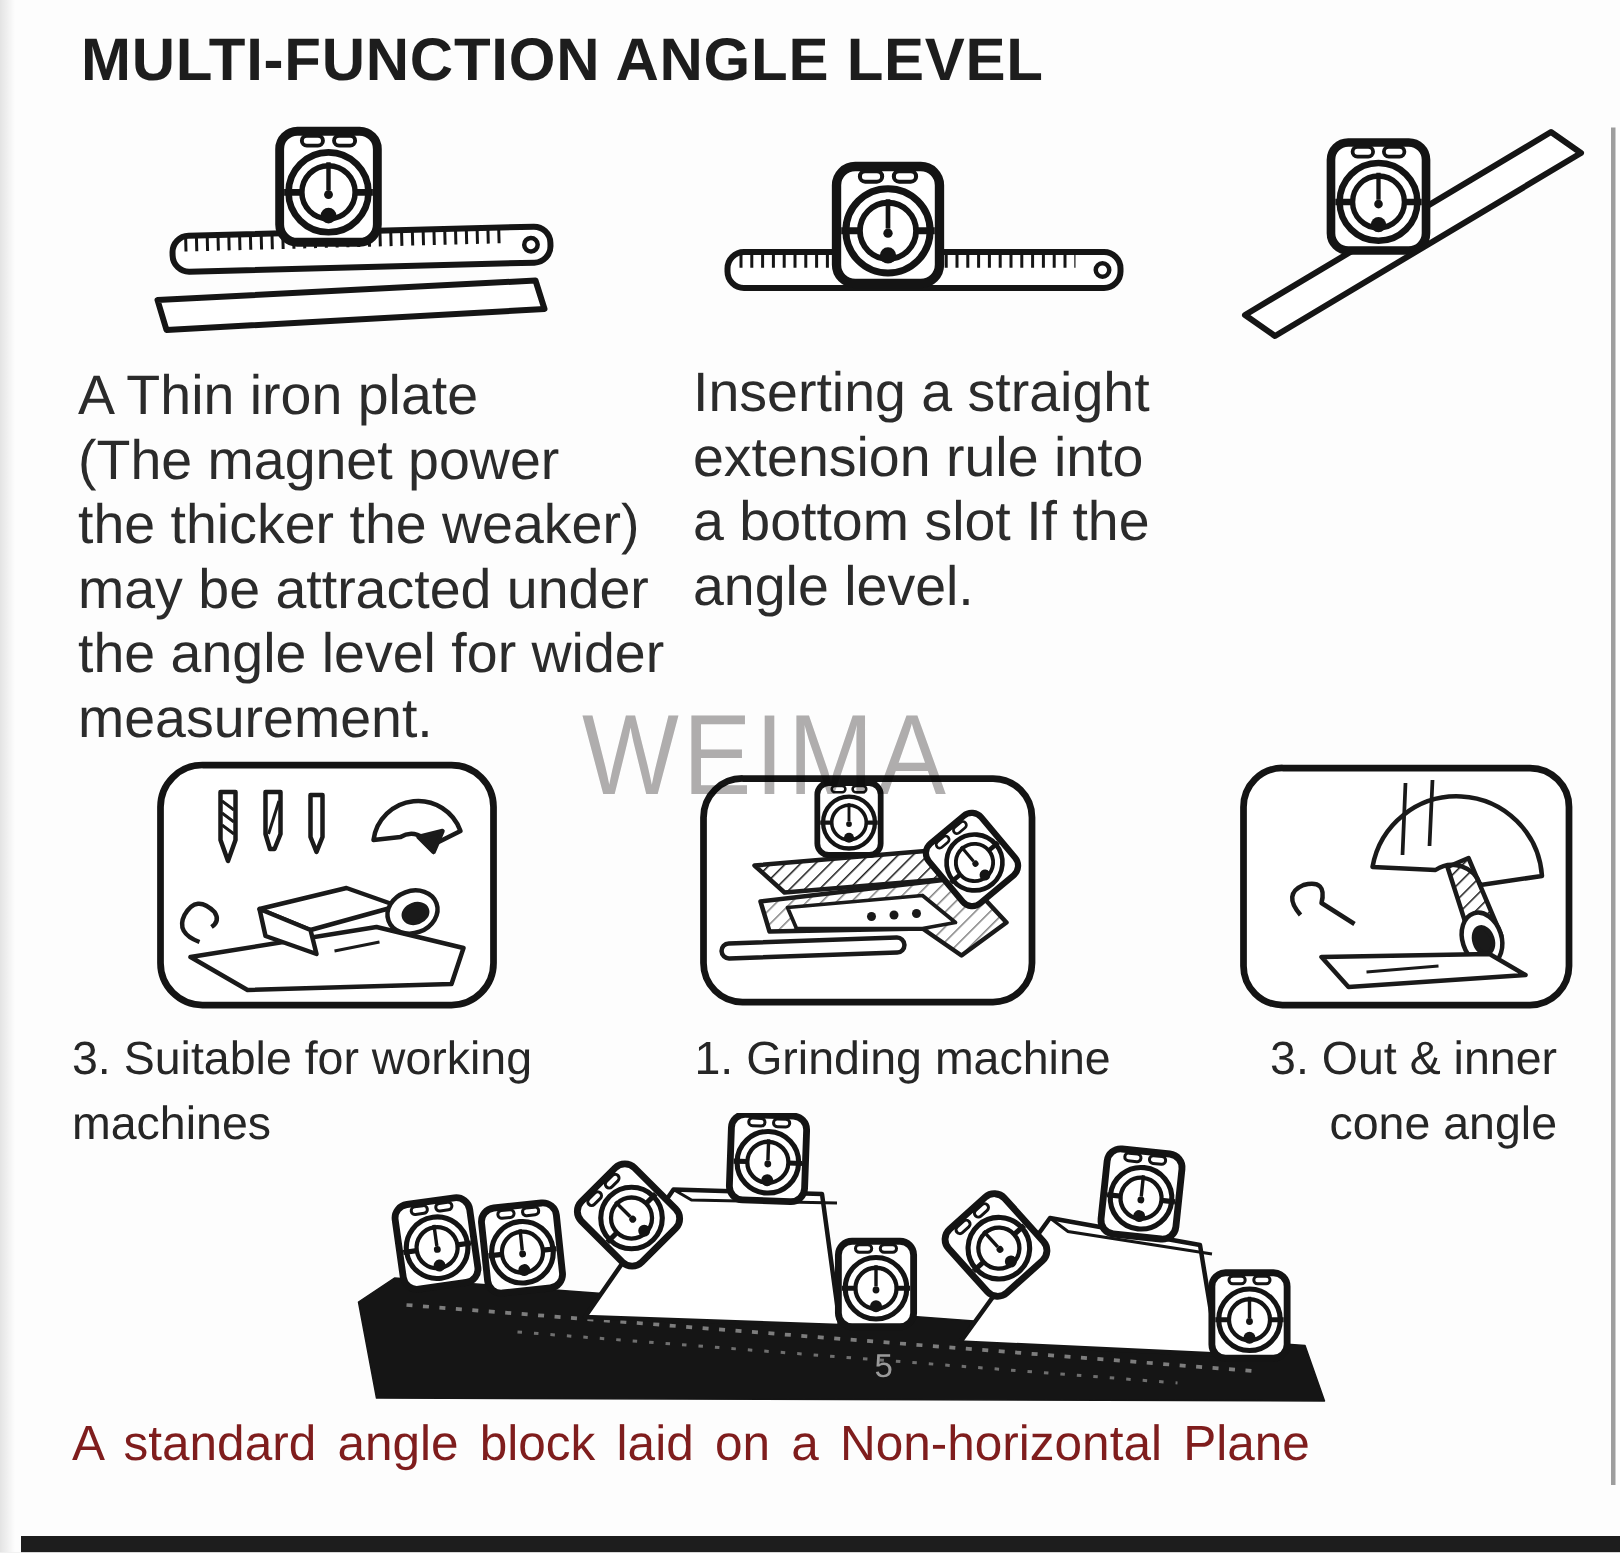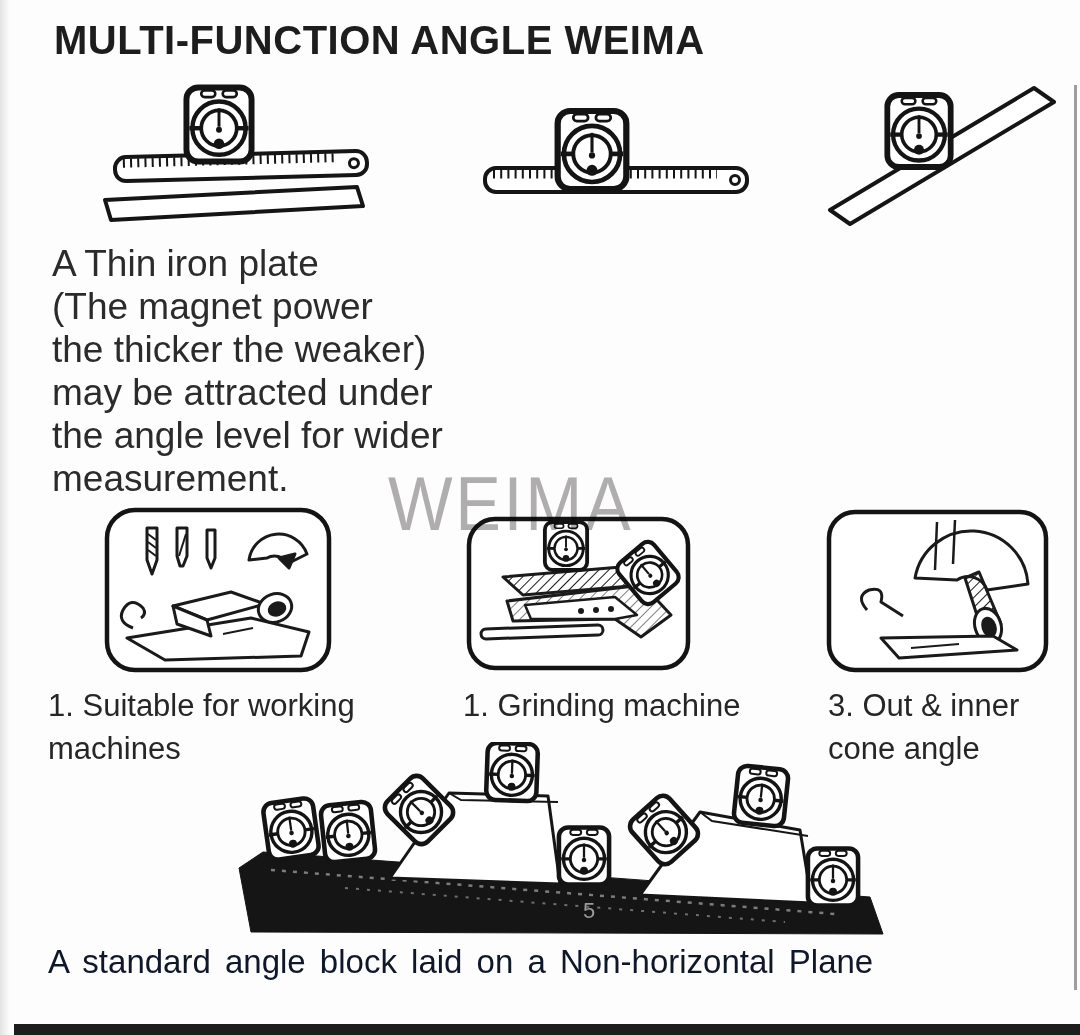--- a/index.html
+++ b/index.html
@@ -9,22 +9,22 @@
     font-family:"Liberation Sans",sans-serif;color:#222;
   }
   .abs{position:absolute;}
   .page-title{
     left:54px;top:18px;font-size:40px;font-weight:bold;color:#1d1d1d;
     letter-spacing:.5px;white-space:nowrap;
   }
   .col-text{font-size:37px;line-height:43px;color:#2b2b2b;}
   .lines{white-space:pre-line;}
   .caption{font-size:31px;line-height:43px;color:#262626;}
-  .caption.right{}
-  .bottom-caption{font-size:33px;line-height:44px;color:#0f172a;}
+  .caption.right{text-align:right;}
+  .bottom-caption{font-size:33px;line-height:44px;color:#7f1d1d;}
   .bottom-caption .l1{word-spacing:5px;white-space:nowrap;}
   .bottom-caption .l2{white-space:nowrap;}
   .watermark{
     left:388px;top:466px;font-size:76px;line-height:1;color:#b1afaf;
     letter-spacing:3px;transform:scaleX(.9);transform-origin:left top;
     mix-blend-mode:multiply;z-index:6;pointer-events:none;
   }
   .edge-line{left:1074px;top:85px;width:3px;height:905px;background:#9d9d9d;z-index:2;}
   .left-shade{left:0;top:0;width:10px;height:1035px;
     background:linear-gradient(90deg,rgba(0,0,0,.10),rgba(0,0,0,0));z-index:2;}
@@ -49,21 +49,21 @@
         <line x1="50" y1="34" x2="50" y2="59" stroke="#141414" stroke-width="4"></line>
         <circle cx="50" cy="63" r="4" fill="#141414"></circle>
         <circle cx="50" cy="82" r="7" fill="#141414"></circle>
       </symbol>
       <pattern id="hatch" width="7" height="7" patternTransform="rotate(45)" patternUnits="userSpaceOnUse">
         <line x1="0" y1="0" x2="0" y2="7" stroke="#1a1a1a" stroke-width="2"></line>
       </pattern>
     </defs>
   </svg>
 
-  <div class="abs page-title">MULTI-FUNCTION ANGLE WEIMA</div>
+  <div class="abs page-title">MULTI-FUNCTION ANGLE LEVEL</div>
 
   <svg class="abs" style="left:95px;top:80px" width="340" height="160" viewBox="0 0 340 160">
     <g transform="rotate(-1.5 150 86)">
       <rect x="20" y="74" width="252" height="24" rx="11" fill="#fff" stroke="#151515" stroke-width="4"></rect>
       <line x1="28" y1="80" x2="242" y2="80" stroke="#151515" stroke-width="9" stroke-dasharray="2 5.2"></line>
       <circle cx="259" cy="86" r="4.5" fill="#fff" stroke="#151515" stroke-width="3"></circle>
     </g>
     <g>
       <path d="M10 120 L262 107 L268 126 L16 140 Z" fill="#fff" stroke="#151515" stroke-width="4" stroke-linejoin="round"></path>
     </g>
@@ -85,20 +85,24 @@
     </g>
     <use href="#angle-device" x="65" y="16" width="72" height="86"></use>
   </svg>
 
   <div class="abs col-text lines" style="left:52px;top:242px;width:445px">A Thin iron plate
 (The magnet power
 the thicker the weaker)
 may be attracted under
 the angle level for wider
 measurement.</div>
+  <div class="abs col-text lines" style="left:462px;top:240px;width:370px">Inserting a straight
+extension rule into
+a bottom slot If the
+angle level.</div>
 
   <div class="abs watermark">WEIMA</div>
 
   <svg class="abs" style="left:103px;top:506px" width="230" height="168" viewBox="0 0 230 168">
     <rect x="4" y="4" width="222" height="160" rx="28" fill="#fff" stroke="#141414" stroke-width="4.5"></rect>
     <g fill="none" stroke="#1a1a1a" stroke-width="3" stroke-linejoin="round">
       <path d="M44 22 h10 v32 l-5 14 l-5 -14 z"></path>
       <path d="M45 28 l8 6 M45 36 l8 6 M45 44 l8 6" stroke-width="2"></path>
       <path d="M74 22 h10 v28 l-4 10 h-3 l-3 -10 z"></path>
       <path d="M76 50 l7 -22" stroke-width="2"></path>
@@ -142,21 +146,21 @@
       <path d="M112 14 l-2 48 M130 12 l-2 44" stroke-width="2.5" fill="none"></path>
       <path d="M140 70 L154 64 L176 116 L158 126 Z" fill="url(#hatch)"></path>
       <ellipse cx="163" cy="118" rx="13" ry="18" transform="rotate(-18 163 118)"></ellipse>
       <ellipse cx="164" cy="119" rx="6" ry="9" transform="rotate(-18 164 119)" fill="#1a1a1a"></ellipse>
       <path d="M42 102 q-12 -14 2 -20 q16 -4 12 12 l22 14"></path>
       <path d="M56 130 L168 128 L192 142 L74 150 Z"></path>
       <path d="M86 140 l48 -4" stroke-width="2"></path>
     </g>
   </svg>
 
-  <div class="abs caption lines" style="left:48px;top:684px;width:420px">1. Suitable for working
+  <div class="abs caption lines" style="left:48px;top:684px;width:420px">3. Suitable for working
 machines</div>
   <div class="abs caption lines" style="left:463px;top:684px;width:330px">1. Grinding machine</div>
   <div class="abs caption lines right" style="left:828px;top:684px;width:210px">3. Out &amp; inner
 cone angle</div>
 
   <svg class="abs" style="left:225px;top:742px" width="680" height="200" viewBox="0 0 680 200">
     <g>
       <path d="M14 126 L38 110 L645 155 L658 192 L26 190 Z" fill="#151515" stroke="#151515" stroke-linejoin="round"></path>
       <line x1="46" y1="128" x2="610" y2="172" stroke="#7d7d7d" stroke-width="2.5" stroke-dasharray="4 7"></line>
       <line x1="120" y1="146" x2="560" y2="180" stroke="#6f6f6f" stroke-width="2" stroke-dasharray="3 8"></line>

